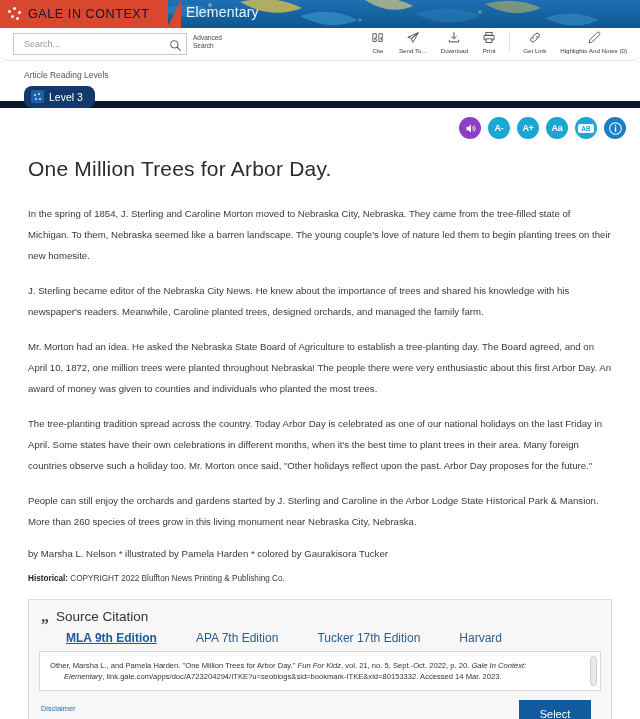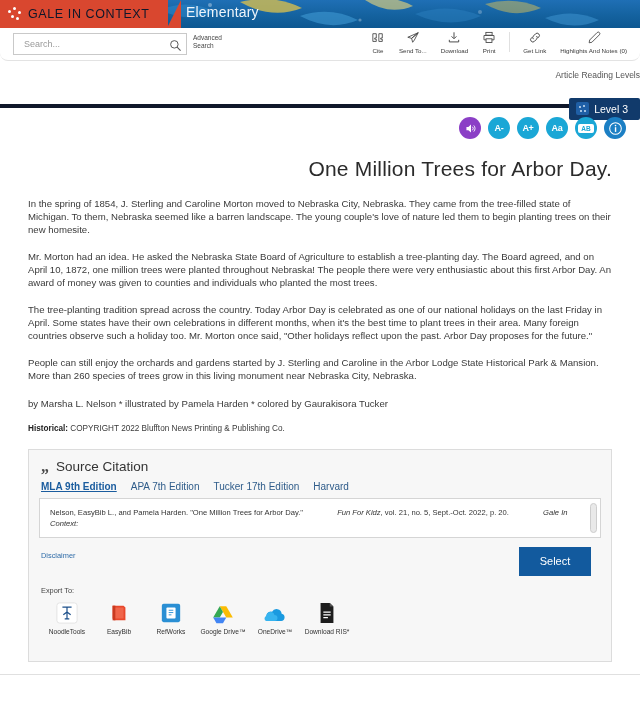--- a/index.html
+++ b/index.html
@@ -45,64 +45,64 @@
          color: #444; width: 46px; }
 
   .tbar { position: absolute; right: 6px; top: 2px; display: flex; align-items: flex-start; }
   .tbtn { display: flex; flex-direction: column; align-items: center; width: auto;
           padding: 0 7px; cursor: pointer; }
   .tbtn .ico { height: 15px; display: flex; align-items: center; justify-content: center; }
   .tbtn .lbl { font-size: 6.2px; color: #3a3a3a; margin-top: 2px; white-space: nowrap; }
   .tbar-sep { width: 1px; height: 20px; background: #e0e0e0; margin: 2px 6px 0; }
 
   
-  .levels { padding: 9px 0 0 24px; border-bottom: 4px solid #0f172a; height: 47px; text-align: right; }
+  .levels { padding: 9px 0 0 24px; border-bottom: 7px solid #0f172a; height: 47px; }
   .levels-title { font-size: 8.5px; color: #555; margin-bottom: 6px; }
   .level-badge { display: inline-flex; align-items: center; gap: 5px;
                  background: #113a6b; color: #fff; font-size: 10.5px;
-                 padding: 4px 12px 5px 7px; border-radius: 2px; cursor: pointer; margin-top: 12px; }
+                 padding: 4px 12px 5px 7px; border-radius: 8px; cursor: pointer; }
   .lvl-ico { width: 13px; height: 13px; background: #1f5fa6; border-radius: 2px; position: relative; flex:none;}
   .lvl-ico i { position: absolute; width: 2px; height: 2px; background: #cfe2f5; border-radius: 50%; }
   .lvl-ico i:nth-child(1){ left:3px; top:4px; }
   .lvl-ico i:nth-child(2){ left:7px; top:3px; }
   .lvl-ico i:nth-child(3){ left:4px; top:8px; }
   .lvl-ico i:nth-child(4){ left:8px; top:8px; }
 
   
   .circlerow { display: flex; justify-content: flex-end; gap: 7px; padding: 9px 14px 0 0; }
   .crc { width: 22px; height: 22px; border-radius: 50%; display: flex; align-items: center;
          justify-content: center; color: #fff; cursor: pointer; flex: none; }
   .crc-purple { background: #8b3fc6; }
   .crc-blue   { background: #1aa7d6; }
   .crc-blue2  { background: #1b7fc4; }
   .crc .txt { font-size: 9px; font-weight: bold; letter-spacing: -.3px; }
 
   
   .article { padding: 0 28px; }
-  .art-title { text-align: right; font-size: 21px; color: #2b2b2b; font-weight: normal;
-               margin: 18px 0 16px; letter-spacing: .2px; }
-  .art-p { font-size: 9.6px; line-height: 13px; color: #3a3a3a; margin: 0 0 14px; text-align: left; }
+  .art-title { text-align: left; font-size: 21px; color: #2b2b2b; font-weight: normal;
+               margin: 18px 0 22px; letter-spacing: .2px; }
+  .art-p { font-size: 9.6px; line-height: 21px; color: #3a3a3a; margin: 0 0 14px; text-align: left; }
   .byline { font-size: 9.6px; line-height: 15px; color: #3a3a3a; margin: 0 0 13px; }
   .copy { font-size: 8.2px; color: #3a3a3a; margin: 0 0 16px; }
   .copy b { color: #222; }
 
   
   .cite-panel { margin: 0 28px; border: 1px solid #dcdcdc; background: #f7f7f7; }
   .cite-head { display: flex; align-items: center; gap: 7px; padding: 9px 12px 7px; }
   .quote-ico { font-size: 16px; color: #4a4a4a; line-height: 10px; font-weight: bold;
                font-family: "Liberation Serif", serif; }
   .cite-head h2 { font-size: 13.5px; font-weight: normal; color: #333; margin: 0; }
   .cite-tabs { display: flex; gap: 14px; padding: 0 12px 6px; }
-  .cite-tab { font-size: 10px; color: #2f5c8a; cursor: pointer; white-space: nowrap; }
+  .cite-tab { font-size: 12px; color: #2f5c8a; cursor: pointer; white-space: nowrap; margin-left: 25px; }
   .cite-tab.active { color: #1a5c9e; text-decoration: underline; font-weight: bold; }
   .cite-body { margin: 0 10px; background: #fff; border: 1px solid #d5d5d5;
                padding: 8px 10px 7px; position: relative; }
   .cite-text { font-size: 7.6px; line-height: 11.4px; color: #333; padding-right: 14px; }
   .cite-text .ind { display: block; padding-left: 14px; }
-  .cite-text i { font-style: italic; margin-left: 32px; }
+  .cite-text i { font-style: italic; }
   .cite-scroll { position: absolute; right: 3px; top: 4px; width: 7px; height: 30px;
                  background: #e9e9e9; border: 1px solid #cdcdcd; border-radius: 4px; cursor: pointer; }
   .cite-foot { position: relative; height: 32px; margin: 6px 10px; }
   .disclaimer { position: absolute; left: 2px; top: 7px; font-size: 7.4px; color: #2f6ca8; cursor: pointer; }
   .select-btn { position: absolute; right: 10px; top: 3px; width: 72px; height: 29px;
                 background: #125a9e; color: #fff; font-size: 11px; display: flex;
                 align-items: center; justify-content: center; cursor: pointer; border: 0; }
 
   
   .export { padding: 4px 12px 26px; }
@@ -256,20 +256,21 @@
       <circle cx="8" cy="8" r="6.2" fill="none" stroke="#fff" stroke-width="1.1"></circle>
       <circle cx="8" cy="4.9" r=".85" fill="#fff"></circle>
       <rect x="7.3" y="6.6" width="1.5" height="5" fill="#fff"></rect>
     </svg>
   </div>
 </div>
 
 <div class="article">
   <h1 class="art-title">One Million Trees for Arbor Day.</h1>
   <p class="art-p">In the spring of 1854, J. Sterling and Caroline Morton moved to Nebraska City, Nebraska. They came from the tree-filled state of Michigan. To them, Nebraska seemed like a barren landscape. The young couple's love of nature led them to begin planting trees on their new homesite.</p>
+  <p class="art-p">J. Sterling became editor of the Nebraska City News. He knew about the importance of trees and shared his knowledge with his newspaper's readers. Meanwhile, Caroline planted trees, designed orchards, and managed the family farm.</p>
   <p class="art-p">Mr. Morton had an idea. He asked the Nebraska State Board of Agriculture to establish a tree-planting day. The Board agreed, and on April 10, 1872, one million trees were planted throughout Nebraska! The people there were very enthusiastic about this first Arbor Day. An award of money was given to counties and individuals who planted the most trees.</p>
   <p class="art-p">The tree-planting tradition spread across the country. Today Arbor Day is celebrated as one of our national holidays on the last Friday in April. Some states have their own celebrations in different months, when it's the best time to plant trees in their area. Many foreign countries observe such a holiday too. Mr. Morton once said, "Other holidays reflect upon the past. Arbor Day proposes for the future."</p>
   <p class="art-p">People can still enjoy the orchards and gardens started by J. Sterling and Caroline in the Arbor Lodge State Historical Park &amp; Mansion. More than 260 species of trees grow in this living monument near Nebraska City, Nebraska.</p>
   <p class="byline">by Marsha L. Nelson * illustrated by Pamela Harden * colored by Gaurakisora Tucker</p>
   <p class="copy">
     <b>Historical:</b>
     <span>COPYRIGHT 2022 Bluffton News Printing &amp; Publishing Co.</span>
   </p>
 </div>
 
@@ -279,21 +280,22 @@
     <h2>Source Citation</h2>
   </div>
   <div class="cite-tabs">
     <span class="cite-tab active">MLA 9th Edition</span>
     <span class="cite-tab">APA 7th Edition</span>
     <span class="cite-tab">Tucker 17th Edition</span>
     <span class="cite-tab">Harvard</span>
   </div>
   <div class="cite-body">
     <div class="cite-text">
-      <span>Nelson, EasyBib L., and Pamela Harden. "One Million Trees for Arbor Day." </span><i>Fun For Kidz</i><span>, vol. 21, no. 5, Sept.-Oct. 2022, p. 20. </span><i>Gale In Context:</i>
+      <span>Other, Marsha L., and Pamela Harden. "One Million Trees for Arbor Day." </span><i>Fun For Kidz</i><span>, vol. 21, no. 5, Sept.-Oct. 2022, p. 20. </span><i>Gale In Context:</i>
+      <span class="ind"><i>Elementary</i><span>, link.gale.com/apps/doc/A723204294/ITKE?u=seoblogs&amp;sid=bookmark-ITKE&amp;xid=80153332. Accessed 14 Mar. 2023.</span></span>
     </div>
     <div class="cite-scroll"></div>
   </div>
   <div class="cite-foot">
     <span class="disclaimer">Disclaimer</span>
     <button class="select-btn">Select</button>
   </div>
 
   <div class="export">
     <div class="export-lbl">Export To:</div>

